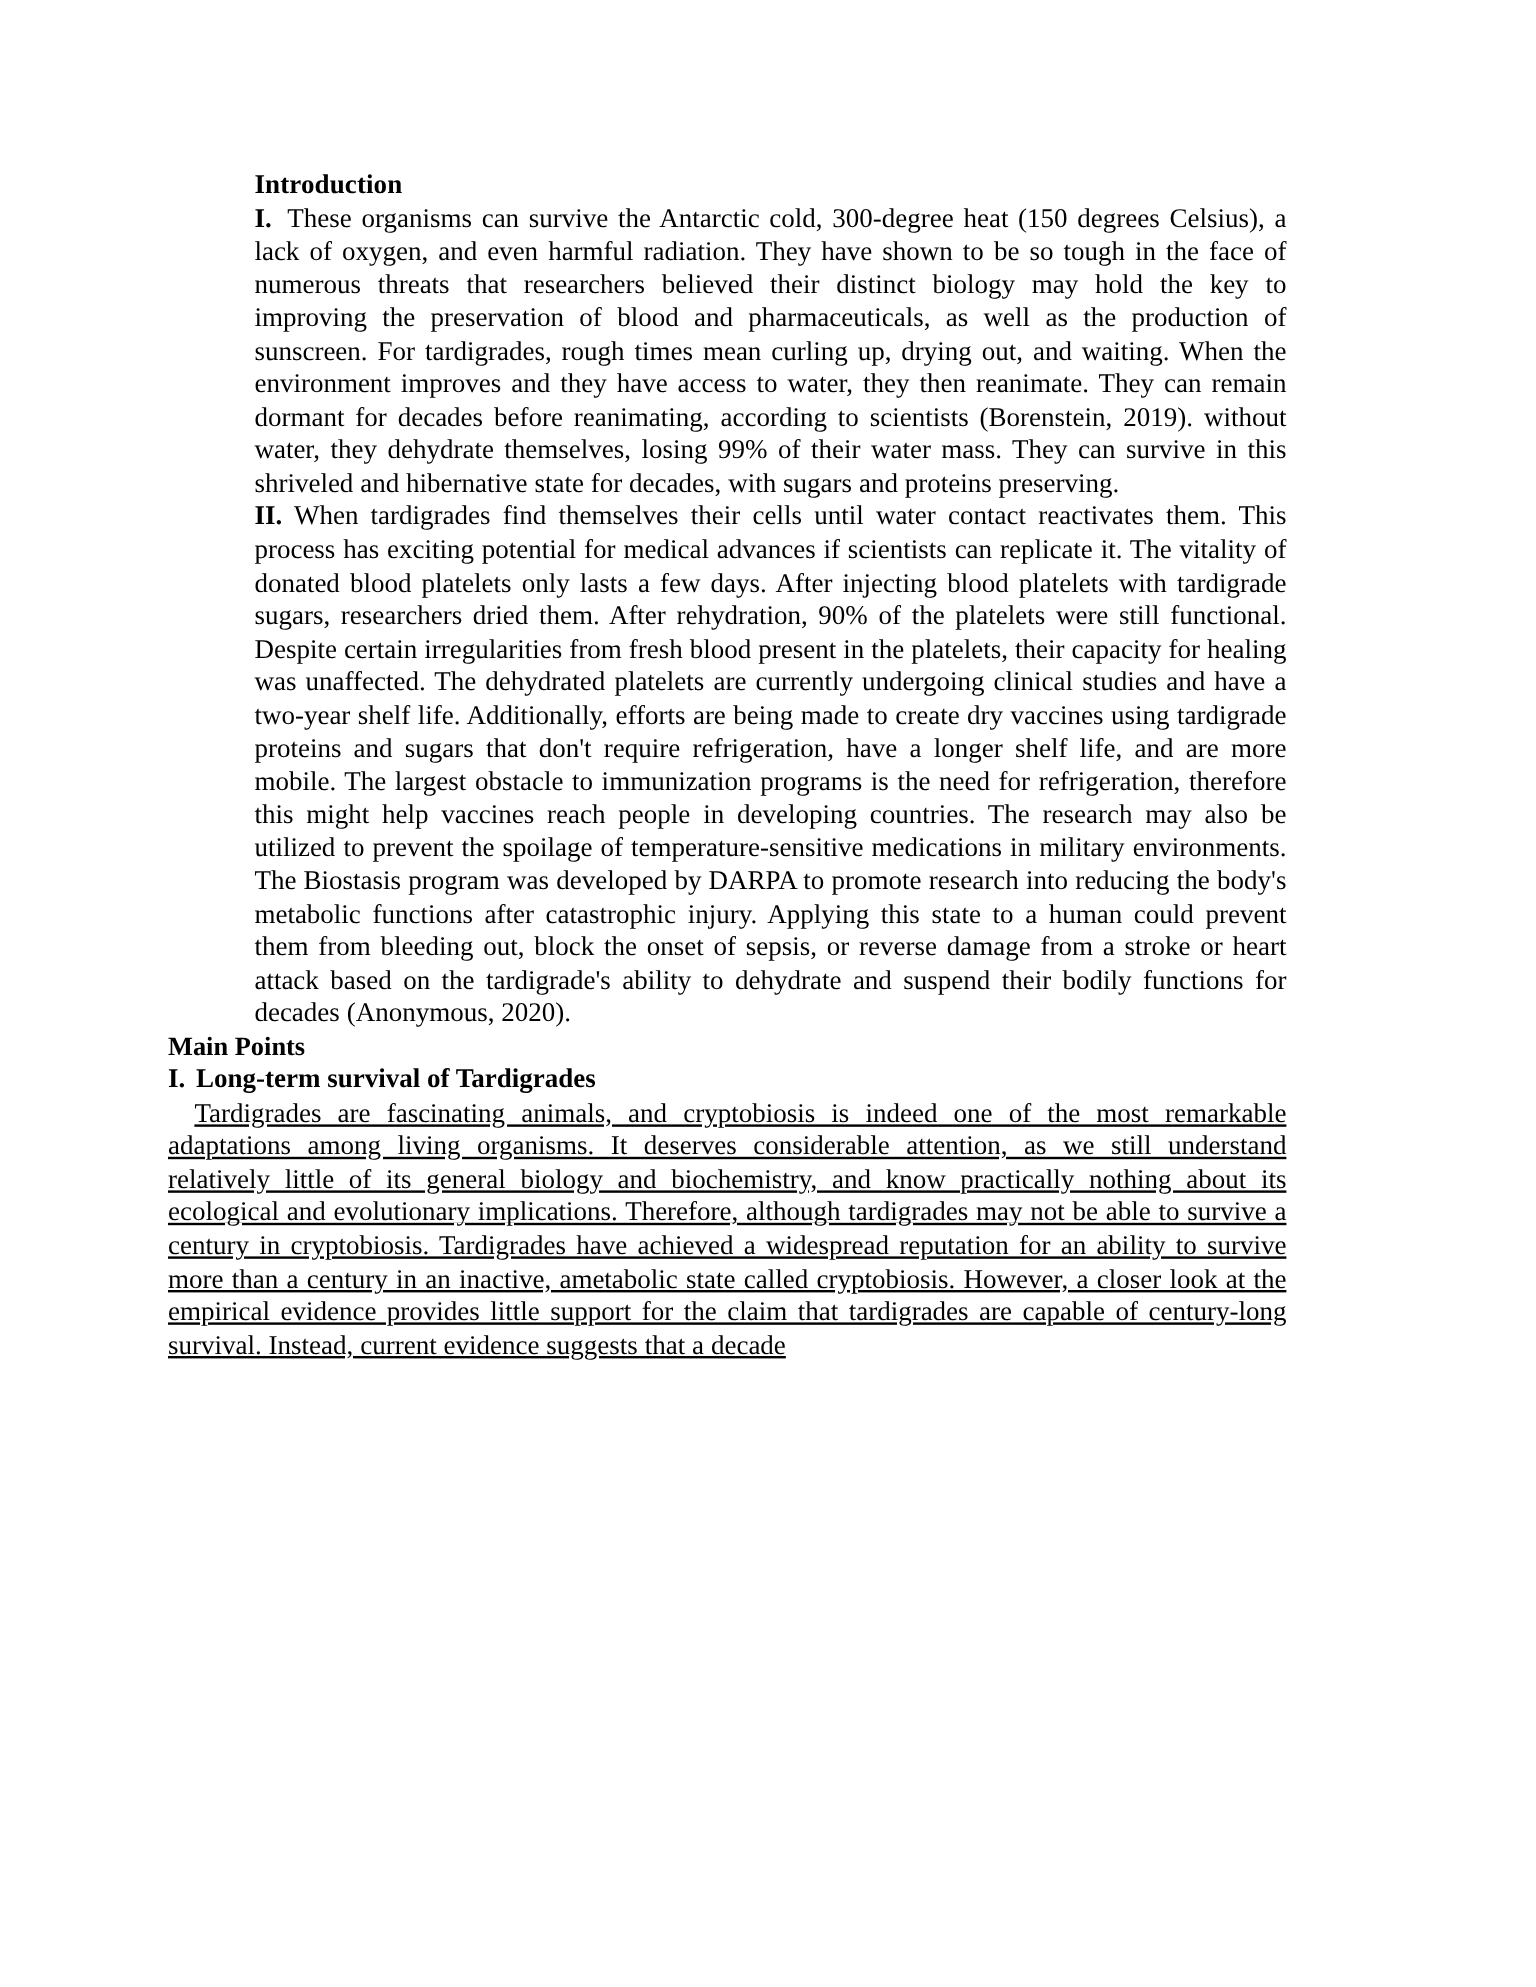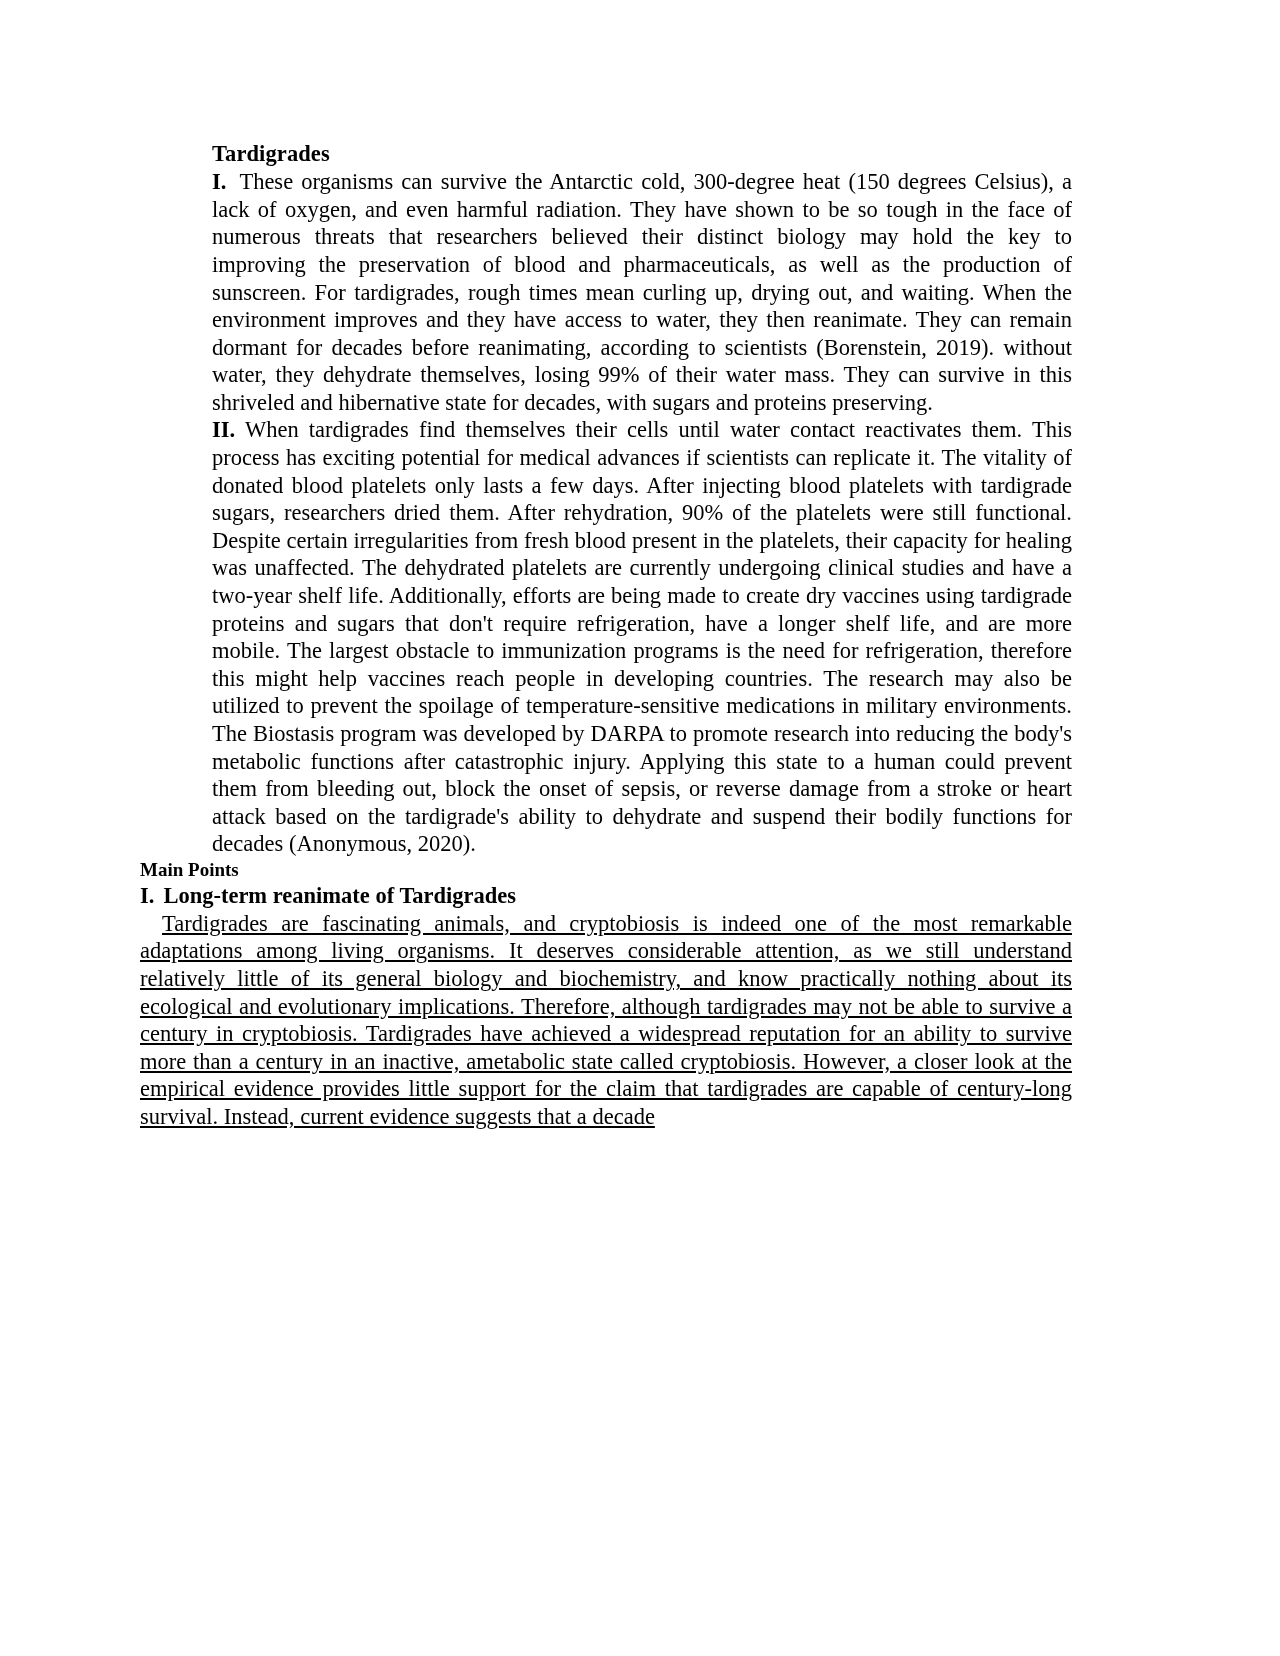--- a/index.html
+++ b/index.html
@@ -63,21 +63,21 @@
   
   .roman-lead {
     font-weight: bold;
   }
   .roman-space {
     display: inline-block;
     width: 13px;
   }
 
   h2.main-points {
-    font-size: 19px;
+    font-size: 22px;
     font-weight: bold;
     margin: 0;
     line-height: 1.25;
   }
 
   h3.sub-heading {
     font-size: 22.5px;
     font-weight: bold;
     margin: 0;
     line-height: 1.25;
@@ -98,31 +98,31 @@
 </style>
 </head>
 <body>
 
 <div class="page">
 
   <div class="outer-col">
 
     <div class="indent-block intro-heading-wrap">
 
-      <h1 class="section-heading">Tardigrades</h1>
+      <h1 class="section-heading">Introduction</h1>
 
 
       <p class="body gap-para"><span class="roman-lead">I.</span><span class="roman-space"></span><span>These organisms can survive the Antarctic cold, 300-degree heat (150 degrees Celsius), a lack of oxygen, and even harmful radiation. They have shown to be so tough in the face of numerous threats that researchers believed their distinct biology may hold the key to improving the preservation of blood and pharmaceuticals, as well as the production of sunscreen. For tardigrades, rough times mean curling up, drying out, and waiting. When the environment improves and they have access to water, they then reanimate. They can remain dormant for decades before reanimating, according to scientists (Borenstein, 2019). without water, they dehydrate themselves, losing 99% of their water mass. They can survive in this shriveled and hibernative state for decades, with sugars and proteins preserving.</span></p>
 
       <p class="body gap-para"><span class="roman-lead">II.</span><span> When tardigrades find themselves their cells until water contact reactivates them. This process has exciting potential for medical advances if scientists can replicate it. The vitality of donated blood platelets only lasts a few days. After injecting blood platelets with tardigrade sugars, researchers dried them. After rehydration, 90% of the platelets were still functional. Despite certain irregularities from fresh blood present in the platelets, their capacity for healing was unaffected. The dehydrated platelets are currently undergoing clinical studies and have a two-year shelf life. Additionally, efforts are being made to create dry vaccines using tardigrade proteins and sugars that don't require refrigeration, have a longer shelf life, and are more mobile. The largest obstacle to immunization programs is the need for refrigeration, therefore this might help vaccines reach people in developing countries. The research may also be utilized to prevent the spoilage of temperature-sensitive medications in military environments. The Biostasis program was developed by DARPA to promote research into reducing the body's metabolic functions after catastrophic injury. Applying this state to a human could prevent them from bleeding out, block the onset of sepsis, or reverse damage from a stroke or heart attack based on the tardigrade's ability to dehydrate and suspend their bodily functions for decades (Anonymous, 2020).</span></p>
     </div>
 
     <div>
 
       <h2 class="main-points mt-main-points">Main Points</h2>
 
-      <h3 class="sub-heading mt-sub-heading"><span>I.</span><span class="num-gap"></span><span>Long-term reanimate of Tardigrades</span></h3>
+      <h3 class="sub-heading mt-sub-heading"><span>I.</span><span class="num-gap"></span><span>Long-term survival of Tardigrades</span></h3>
 
       <p class="body final mt-final-para">Tardigrades are fascinating animals, and cryptobiosis is indeed one of the most remarkable adaptations among living organisms. It deserves considerable attention, as we still understand relatively little of its general biology and biochemistry, and know practically nothing about its ecological and evolutionary implications. Therefore, although tardigrades may not be able to survive a century in cryptobiosis. Tardigrades have achieved a widespread reputation for an ability to survive more than a century in an inactive, ametabolic state called cryptobiosis. However, a closer look at the empirical evidence provides little support for the claim that tardigrades are capable of century-long survival. Instead, current evidence suggests that a decade</p>
     </div>
 
   </div>
 </div>
 
 </body></html>

